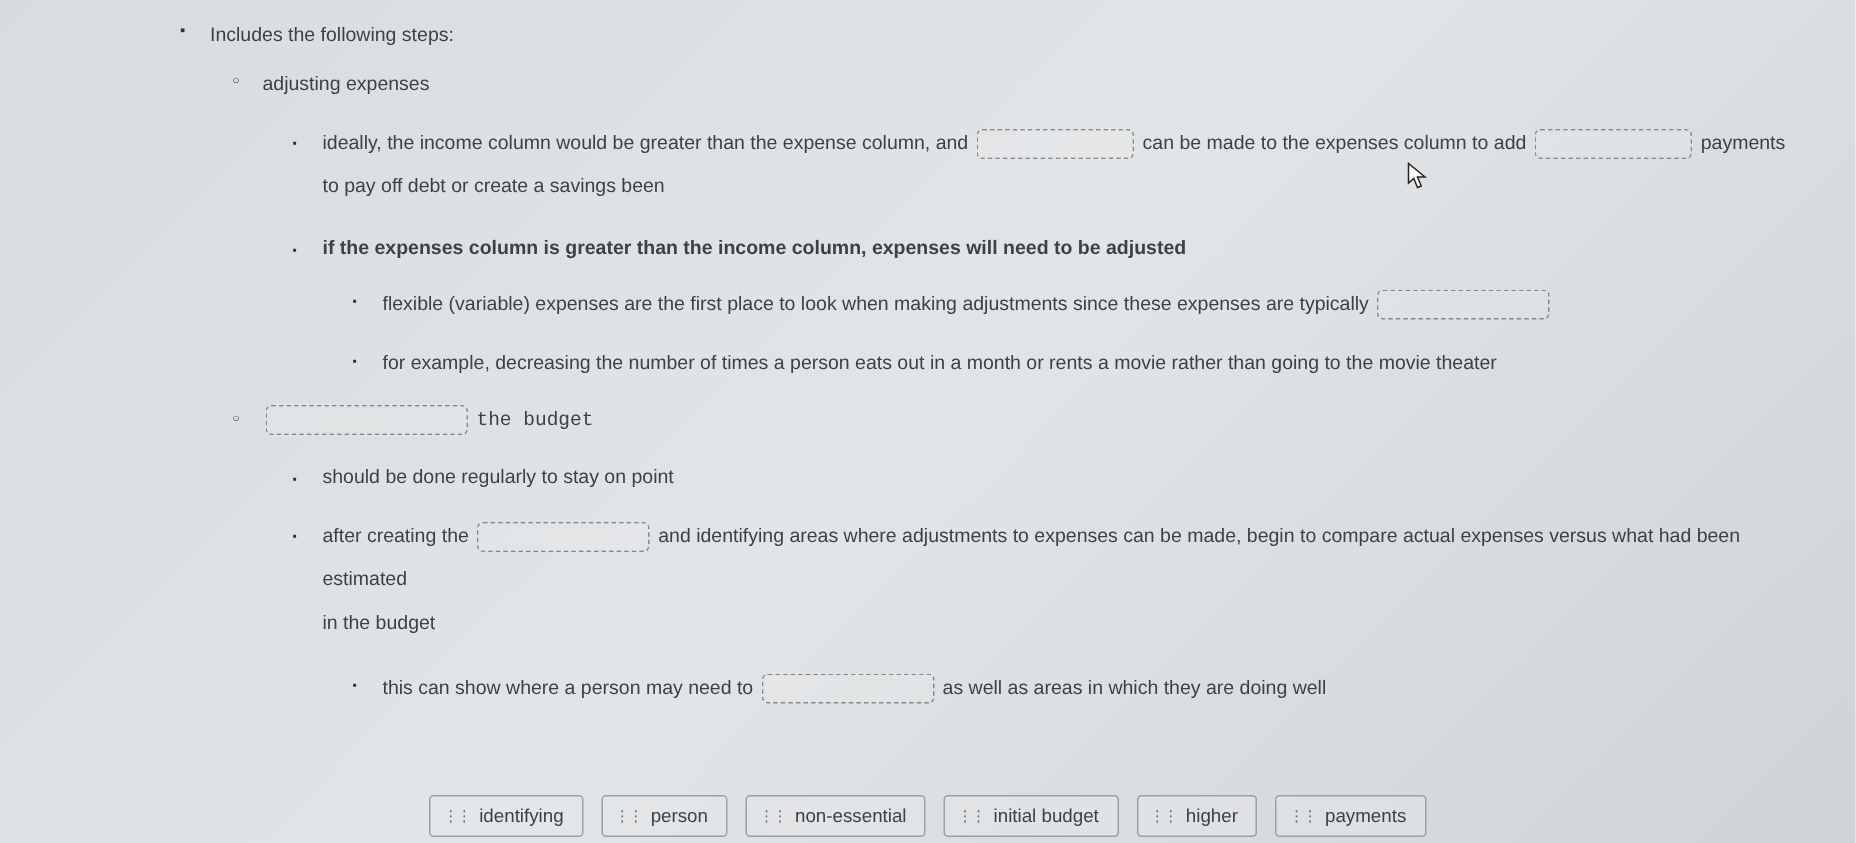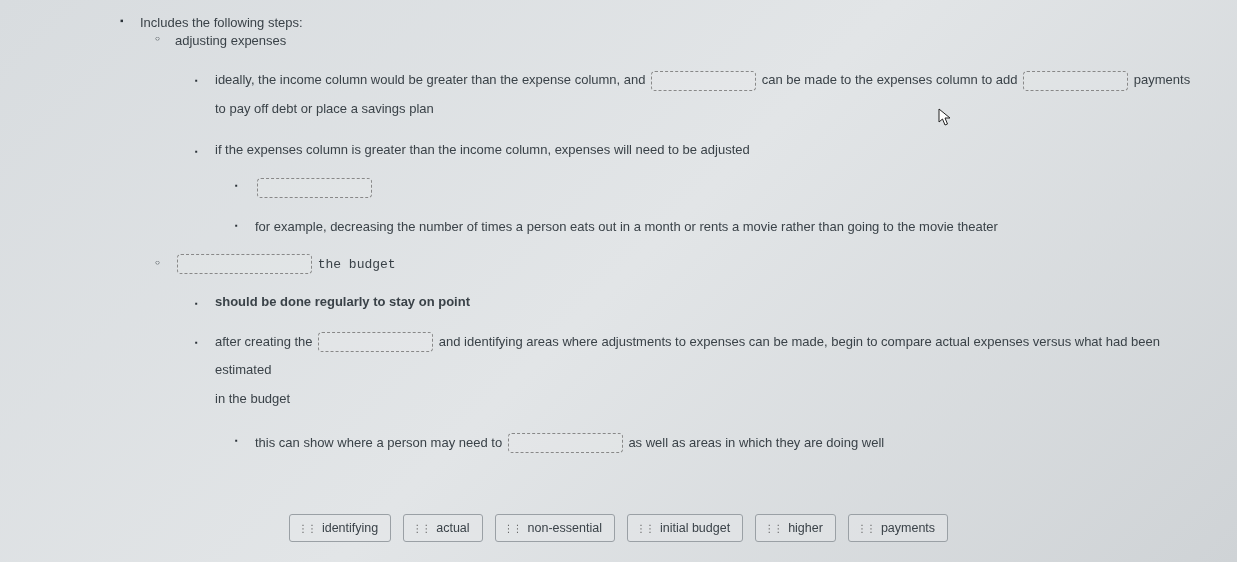--- a/index.html
+++ b/index.html
@@ -7,21 +7,21 @@
       width: 1237px;
       height: 562px;
       background: linear-gradient(135deg, #d8dcdf 0%, #e2e5e7 50%, #cfd3d6 100%);
       font-family: Arial, Helvetica, sans-serif;
       font-size: 13px;
       color: #3a4248;
       padding: 15px 40px 15px 120px;
       position: relative;
       overflow: hidden;
     }
-    .bullet-l1 { position: relative; padding-left: 20px; margin-bottom: 3px; }
+    .bullet-l1 { position: relative; padding-left: 20px; margin-bottom: 18px; }
     .bullet-l1::before { content: "▪"; position: absolute; left: 0; top: 0; font-size: 10px; color: #2a3238; }
     .bullet-l2 { position: relative; padding-left: 20px; margin-left: 35px; margin-bottom: 18px; }
     .bullet-l2::before { content: "○"; position: absolute; left: 0; top: 1px; font-size: 8px; color: #2a3238; }
     .bullet-l2-open { position: relative; padding-left: 20px; margin-left: 35px; margin-bottom: 18px; }
     .bullet-l2-open::before { content: "○"; position: absolute; left: 0; top: 4px; font-size: 8px; color: #2a3238; }
     .bullet-l3 { position: relative; padding-left: 20px; margin-left: 75px; margin-bottom: 16px; line-height: 2.2; }
     .bullet-l3::before { content: "▪"; position: absolute; left: 0; top: 6px; font-size: 8px; color: #2a3238; }
     .bullet-l4 { position: relative; padding-left: 20px; margin-left: 115px; margin-bottom: 16px; line-height: 1.8; }
     .bullet-l4::before { content: "▪"; position: absolute; left: 0; top: 4px; font-size: 8px; color: #2a3238; }
     .blank {
@@ -70,41 +70,42 @@
   <span>adjusting expenses</span>
 </div>
 
 <div class="bullet-l3">
   <span class="txt">ideally, the income column would be greater than the expense column, and</span>
   <span class="blank blank-sm"></span>
   <span class="txt">can be made to the expenses column to add</span>
   <span class="blank blank-sm"></span>
   <span class="txt">payments</span>
   <br>
-  <span class="txt">to pay off debt or place a savings plan</span>
+  <span class="txt">to pay off debt or create a savings been</span>
 </div>
 
-<div class="bullet-l3" style="line-height:1.5;">
+<div class="bullet-l3" style="line-height:1.5;font-weight:bold;">
   <span>if the expenses column is greater than the income column, expenses will need to be adjusted</span>
 </div>
 
 <div class="bullet-l4">
+  <span class="txt">flexible (variable) expenses are the first place to look when making adjustments since these expenses are typically</span>
   <span class="blank blank-md"></span>
 </div>
 
 <div class="bullet-l4">
   <span>for example, decreasing the number of times a person eats out in a month or rents a movie rather than going to the movie theater</span>
 </div>
 
 <div class="bullet-l2-open">
   <span class="blank blank-lg" style="vertical-align:middle;"></span>
   <span class="txt" style="vertical-align:middle;font-family:Liberation Mono, monospace;">the budget</span>
 </div>
 
-<div class="bullet-l3" style="line-height:1.5;font-weight:bold;">
+<div class="bullet-l3" style="line-height:1.5;">
   <span>should be done regularly to stay on point</span>
 </div>
 
 <div class="bullet-l3">
   <span class="txt">after creating the</span>
   <span class="blank blank-md"></span>
   <span class="txt">and identifying areas where adjustments to expenses can be made, begin to compare actual expenses versus what had been estimated</span>
   <br>
   <span class="txt">in the budget</span>
 </div>
@@ -115,21 +116,21 @@
   <span class="txt">as well as areas in which they are doing well</span>
 </div>
 
 <div class="word-bank">
   <div class="chip">
     <span class="grip">⋮⋮</span>
     <span>identifying</span>
   </div>
   <div class="chip">
     <span class="grip">⋮⋮</span>
-    <span>actual</span>
+    <span>person</span>
   </div>
   <div class="chip">
     <span class="grip">⋮⋮</span>
     <span>non-essential</span>
   </div>
   <div class="chip">
     <span class="grip">⋮⋮</span>
     <span>initial budget</span>
   </div>
   <div class="chip">

